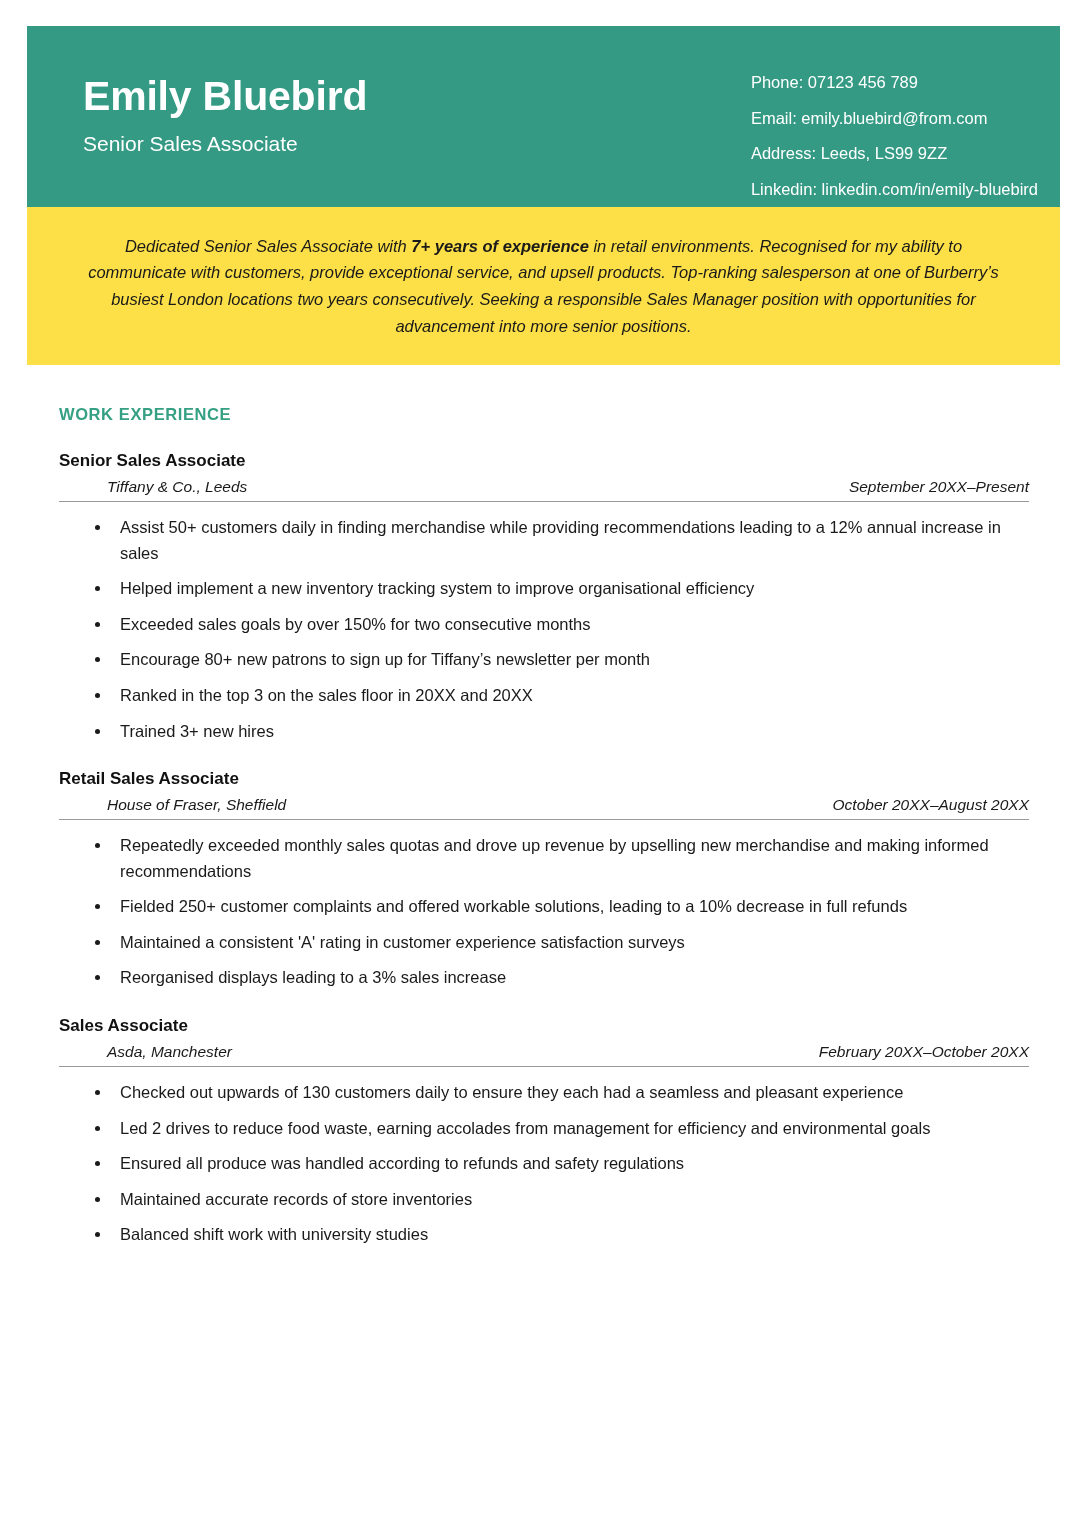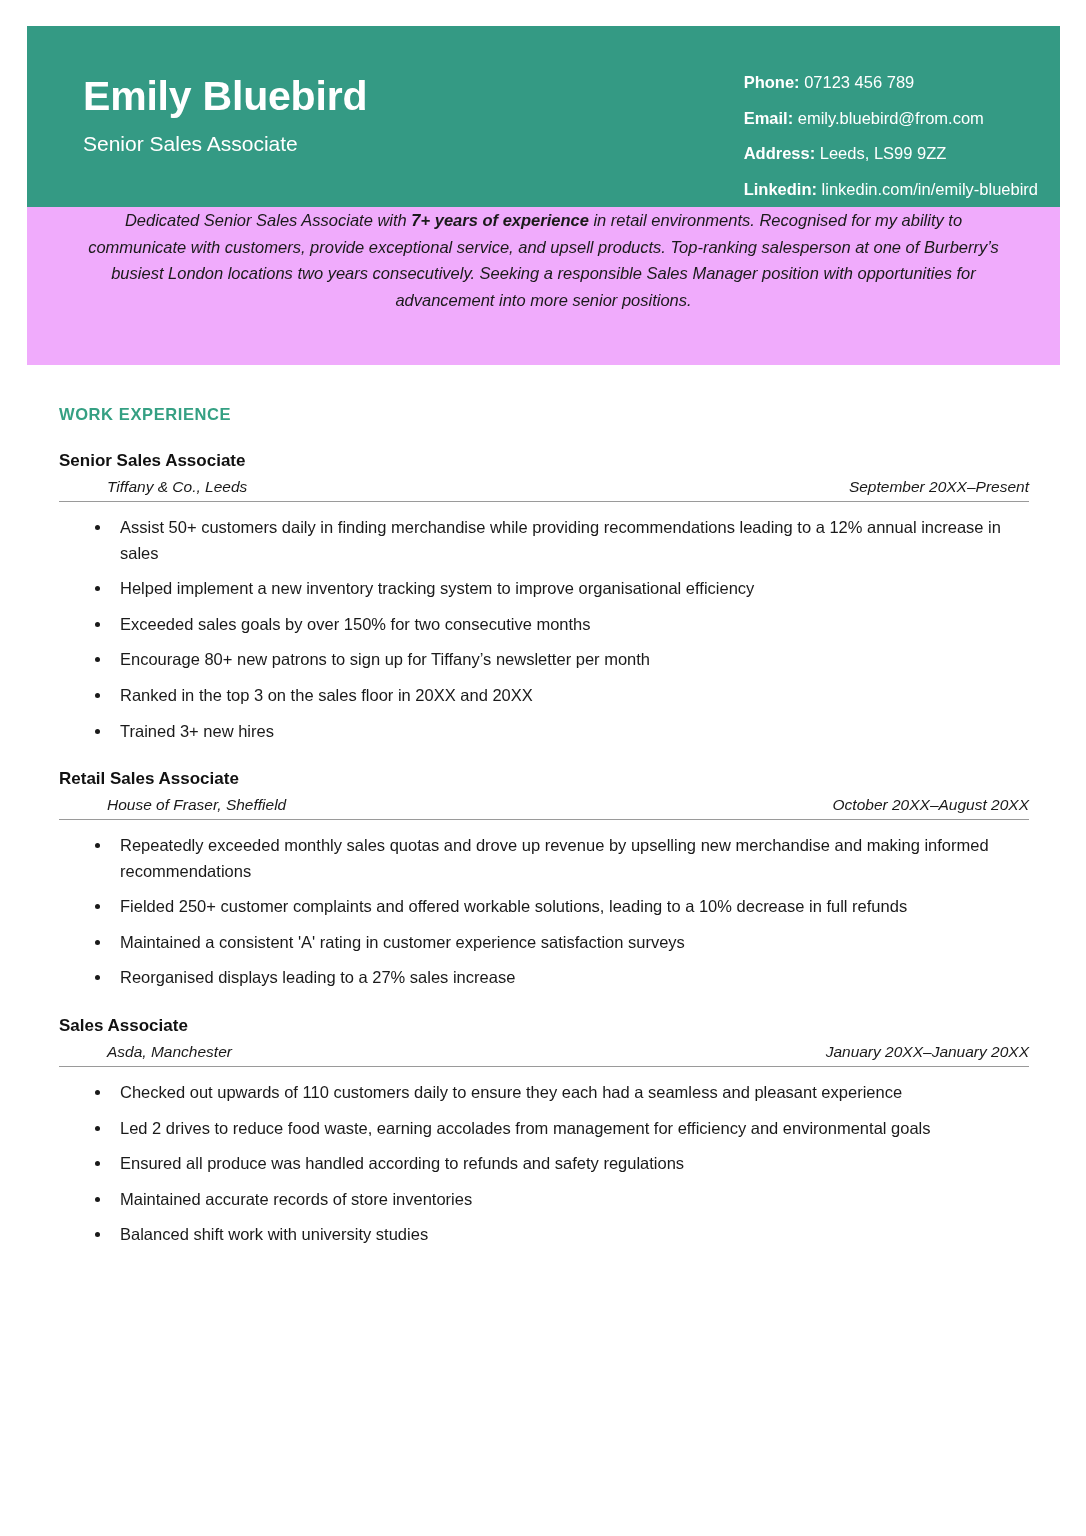--- a/index.html
+++ b/index.html
@@ -60,38 +60,39 @@
   }
   .contact-row {
     font-size: 16.5px;
     color: #ffffff;
     line-height: 1.0;
     margin-bottom: 19px;
     white-space: nowrap;
   }
   .contact-row:last-child { margin-bottom: 0; }
   .contact-label {
-    font-weight: bold;
+    font-weight: normal;
     color: #ffffff;
   }
   .contact-value {
     font-weight: normal;
     color: #ffffff;
   }
 
   
   .summary-band {
     position: absolute;
     left: 27px;
     top: 207px;
     width: 1033px;
     height: 158px;
-    background: #f0abfc;
+    background: #fde047;
     box-sizing: border-box;
     display: flex;
+    align-items: center;
     justify-content: center;
   }
   .summary-text {
     font-size: 16.5px;
     font-style: italic;
     line-height: 1.62;
     text-align: center;
     color: #1a1a1a;
     width: 915px;
     margin: 0 auto;
@@ -211,31 +212,31 @@
         <div class="job">
           <div class="job-role">Retail Sales Associate</div>
           <div class="job-meta">
             <span class="job-company">House of Fraser, Sheffield</span>
             <span class="job-dates">October 20XX–August 20XX</span>
           </div>
           <ul class="bullets">
             <li>Repeatedly exceeded monthly sales quotas and drove up revenue by upselling new merchandise and making informed recommendations</li>
             <li>Fielded 250+ customer complaints and offered workable solutions, leading to a 10% decrease in full refunds</li>
             <li>Maintained a consistent 'A' rating in customer experience satisfaction surveys</li>
-            <li>Reorganised displays leading to a 27% sales increase</li>
+            <li>Reorganised displays leading to a 3% sales increase</li>
           </ul>
         </div>
         <div class="job">
           <div class="job-role">Sales Associate</div>
           <div class="job-meta">
             <span class="job-company">Asda, Manchester</span>
-            <span class="job-dates">January 20XX–January 20XX</span>
+            <span class="job-dates">February 20XX–October 20XX</span>
           </div>
           <ul class="bullets">
-            <li>Checked out upwards of 110 customers daily to ensure they each had a seamless and pleasant experience</li>
+            <li>Checked out upwards of 130 customers daily to ensure they each had a seamless and pleasant experience</li>
             <li>Led 2 drives to reduce food waste, earning accolades from management for efficiency and environmental goals</li>
             <li>Ensured all produce was handled according to refunds and safety regulations</li>
             <li>Maintained accurate records of store inventories</li>
             <li>Balanced shift work with university studies</li>
           </ul>
         </div>
       </div>
   </div>
 
 </div>

